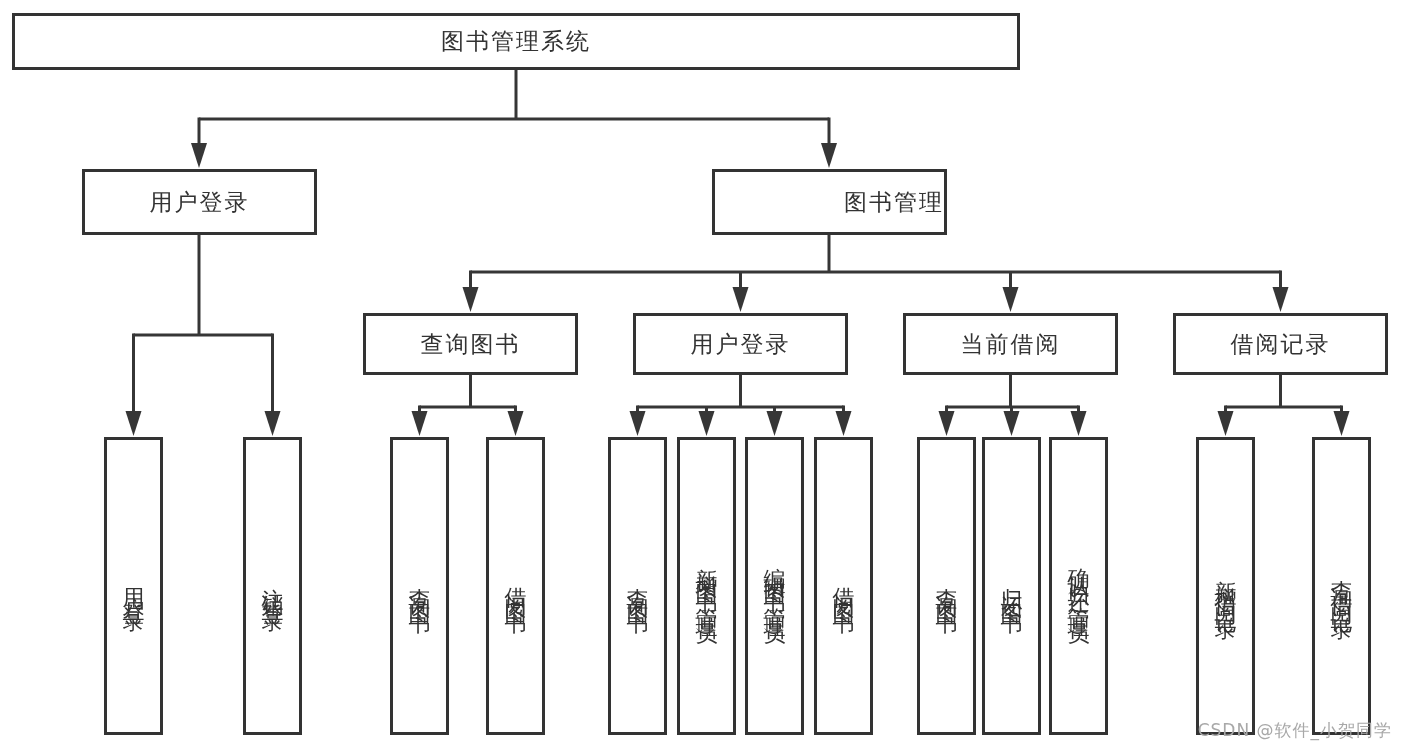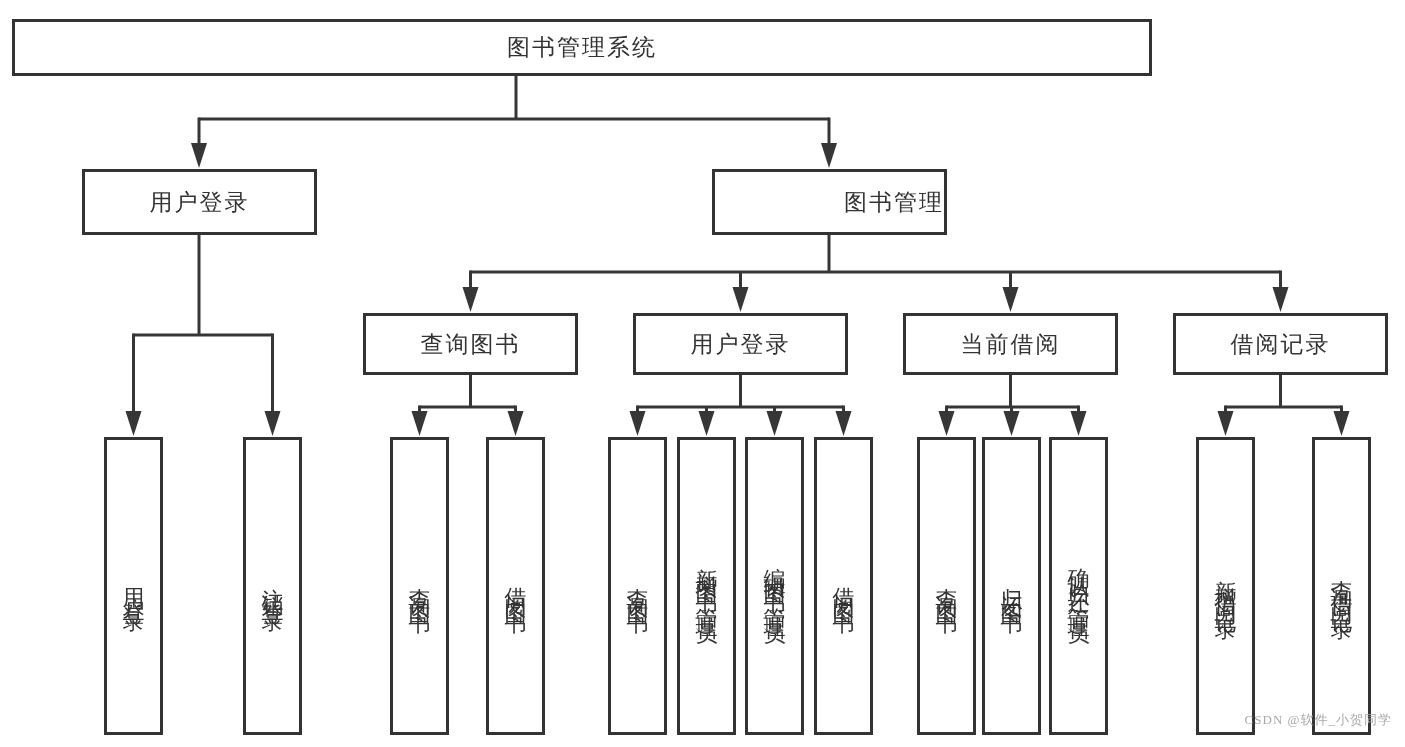--- a/index.html
+++ b/index.html
@@ -13,22 +13,22 @@
     position:absolute;background:#ffffff;border:3px solid #333333;
     box-sizing:border-box;display:flex;align-items:center;justify-content:center;
     z-index:2;
   }
   .hbox{font-size:23px;letter-spacing:2px;white-space:nowrap;}
   .vbox .vtext{
     writing-mode:vertical-rl;text-orientation:mixed;
     font-size:22px;line-height:1;letter-spacing:8px;white-space:nowrap;
   }
   .watermark{
-    position:absolute;right:13px;bottom:18px;z-index:5;
-    font-size:13px;letter-spacing:1px;color:#a8a8a8;white-space:nowrap;font-family:Liberation Serif, serif;
+    position:absolute;right:13px;bottom:5px;z-index:5;
+    font-size:17px;letter-spacing:1px;color:#a8a8a8;white-space:nowrap;
   }
 </style>
 </head>
 <body>
 
 <div class="stage">
 
   <svg class="connectors" width="1405" height="747" viewBox="0 0 1405 747">
     <g stroke="#363636" stroke-width="3" fill="none">
 
@@ -95,21 +95,21 @@
 
       <path d="M938.5 411 L954.5 411 L946.5 436 Z"></path>
       <path d="M1003.5 411 L1019.5 411 L1011.5 436 Z"></path>
       <path d="M1070.5 411 L1086.5 411 L1078.5 436 Z"></path>
 
       <path d="M1217.5 411 L1233.5 411 L1225.5 436 Z"></path>
       <path d="M1333.5 411 L1349.5 411 L1341.5 436 Z"></path>
     </g>
   </svg>
 
-  <div class="box hbox" style="left:12px;top:19px;width:1140px;height:57px;">
+  <div class="box hbox" style="left:12px;top:13px;width:1008px;height:57px;">
     <span>图书管理系统</span>
   </div>
 
   <div class="box hbox" style="left:82px;top:169px;width:235px;height:66px;">
     <span>用户登录</span>
   </div>
   <div class="box hbox" style="left:712px;top:169px;width:235px;height:66px;justify-content:flex-end;">
     <span>图书管理</span>
   </div>
 

